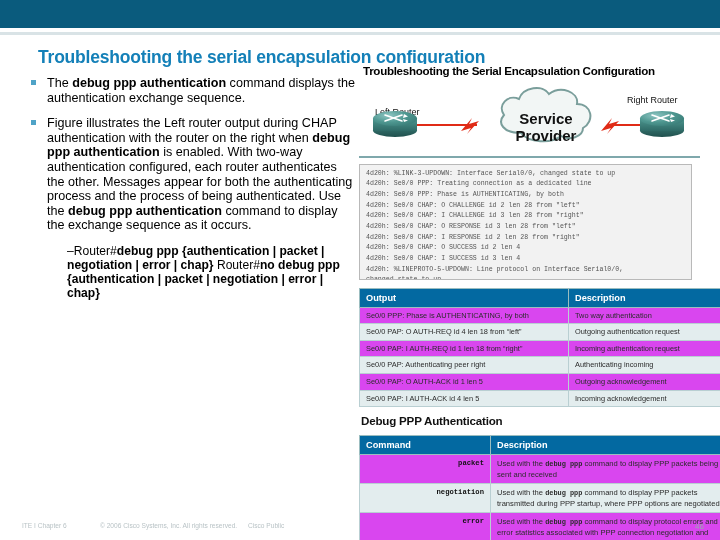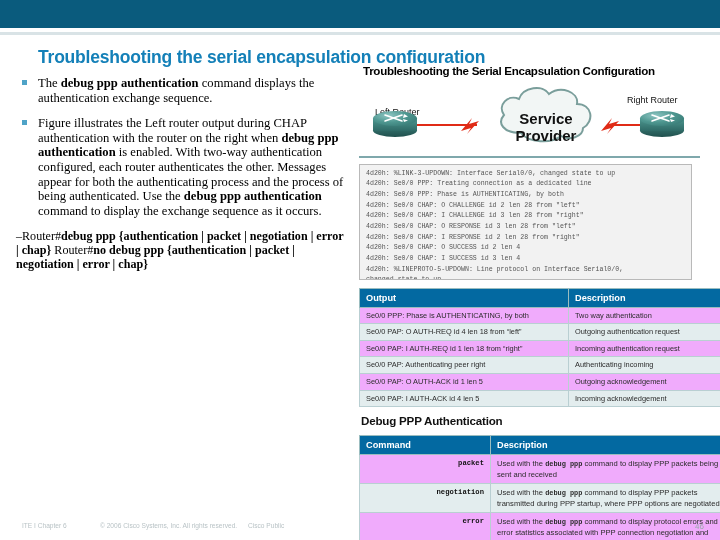--- a/index.html
+++ b/index.html
@@ -17,26 +17,26 @@
   .topbar-thin{position:absolute;left:0;top:32px;width:720px;height:3px;background:#D9E3E6;}
 
   
   .slide-title{
     position:absolute;left:38px;top:48px;width:640px;
     font-size:17.5px;font-weight:bold;color:#1480B8;
     letter-spacing:-0.2px;line-height:1.1;
   }
 
   
-  .left-col{position:absolute;left:16px;top:76px;width:330px;font-family:Liberation Serif, serif;}
+  .left-col{position:absolute;left:25px;top:76px;width:330px;}
   .bullet{position:relative;padding-left:22px;margin-bottom:11px;
           font-size:12.6px;line-height:1.16;color:#000;}
   .bullet .sq{position:absolute;left:6px;top:4px;width:5px;height:5px;background:#4FA3C7;}
   .bullet b{font-weight:bold;}
-  .subbullet{margin-top:2px;font-size:12.1px;line-height:1.16;color:#000;}
+  .subbullet{margin-left:42px;margin-top:2px;font-size:12.1px;line-height:1.16;color:#000;}
   .subbullet b{font-weight:bold;}
 
   
   .right-panel{position:absolute;left:357px;top:64px;width:345px;height:465px;background:#ffffff;}
   .panel-title{
     font-size:11.6px;font-weight:bold;color:#000;letter-spacing:-0.3px;
     margin:0 0 2px 6px;white-space:nowrap;
   }
 
   
@@ -65,21 +65,21 @@
   }
 
   
   .tbl{width:341px;margin:8px 0 0 2px;border-collapse:collapse;table-layout:fixed;}
   .tbl th{
     background:#0369a1;color:#fff;font-size:9.2px;font-weight:bold;
     text-align:left;padding:4px 6px;border:1px solid #9BBDC0;
   }
   .tbl td{
     font-size:7.4px;color:#2B2B2B;padding:3px 6px;border:1px solid #B9CFD2;
-    background:#f0abfc;vertical-align:top;line-height:1.3;
+    background:#d946ef;vertical-align:top;line-height:1.3;
   }
   .tbl tr:nth-child(even) td{background:#E3EDEE;}
   .tbl .c1{width:196px;}
   .tbl .c2{width:145px;}
 
   .tbl2 .c1{width:118px;}
   .tbl2 .c2{width:223px;}
   .tbl2 td.cmd{
     font-family:"Liberation Mono","DejaVu Sans Mono",monospace;
     font-weight:bold;font-size:7.2px;color:#111;text-align:right;

